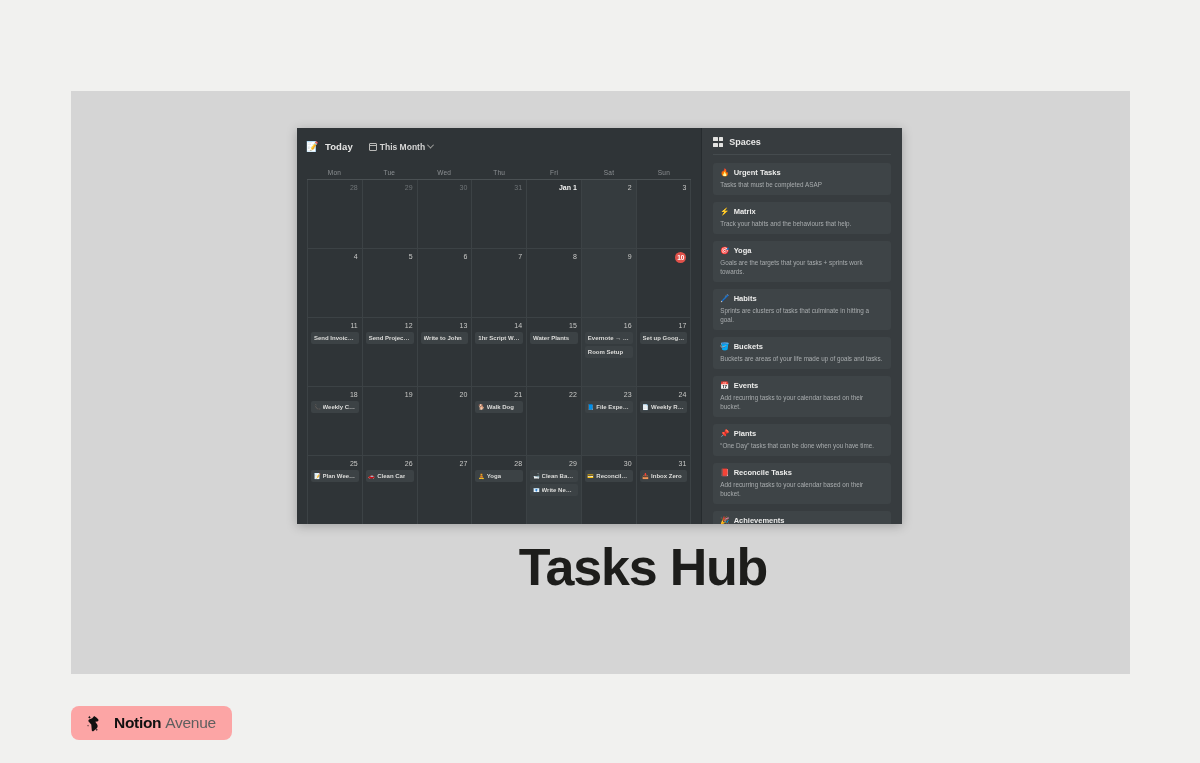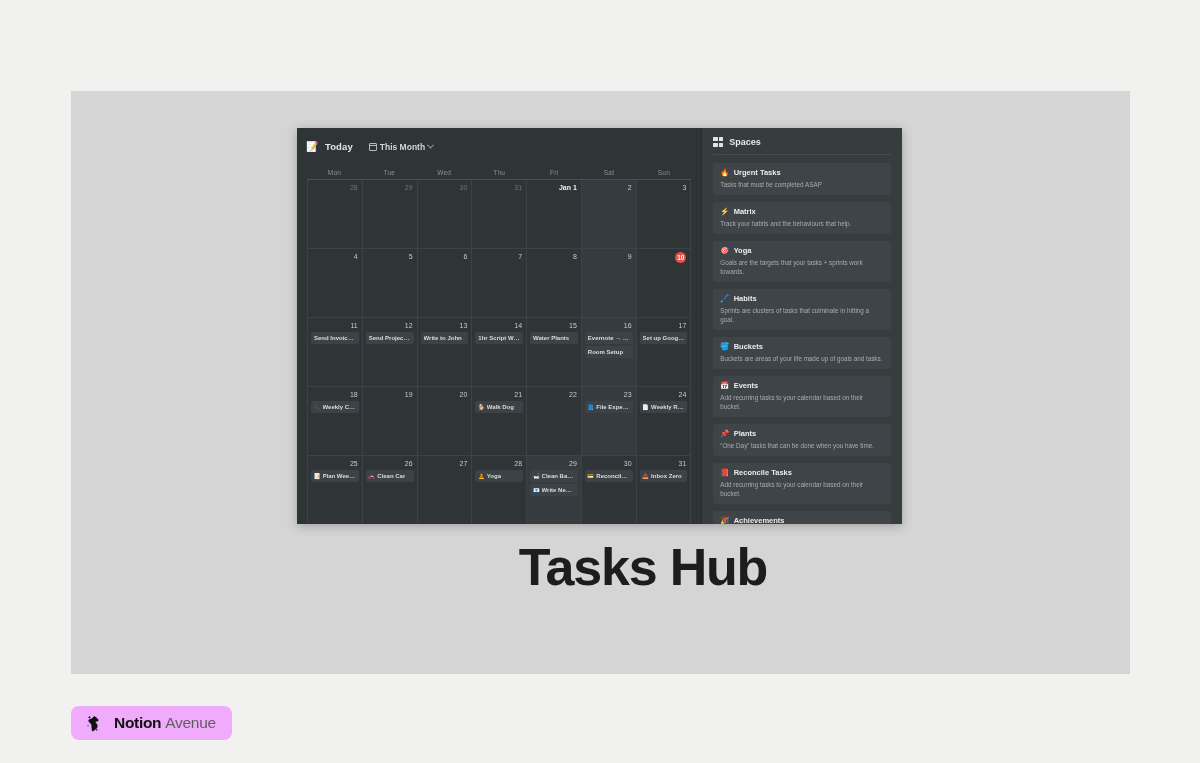--- a/index.html
+++ b/index.html
@@ -179,21 +179,21 @@
   .page-sub {
     margin-top: 16px;
     font-size: 20.5px; color: #20201e; line-height: 26px;
     font-weight: 400;
   }
 
   
   .brand {
     position: absolute; left: 71px; top: 706px;
     height: 34px; padding: 0 16px 0 13px;
-    background: #f0abfc; border-radius: 8px;
+    background: #fca5a5; border-radius: 8px;
     display: flex; align-items: center; gap: 9px;
   }
   .brand-mark { width: 21px; height: 21px; flex: none; display: block; }
   .brand-text { font-size: 15.5px; letter-spacing: -.3px; white-space: nowrap; }
   .brand-text .b1 { color: #111; font-weight: 700; }
   .brand-text .b2 { color: #5f5f5f; font-weight: 400; }
 </style>
 </head>
 <body>
 

